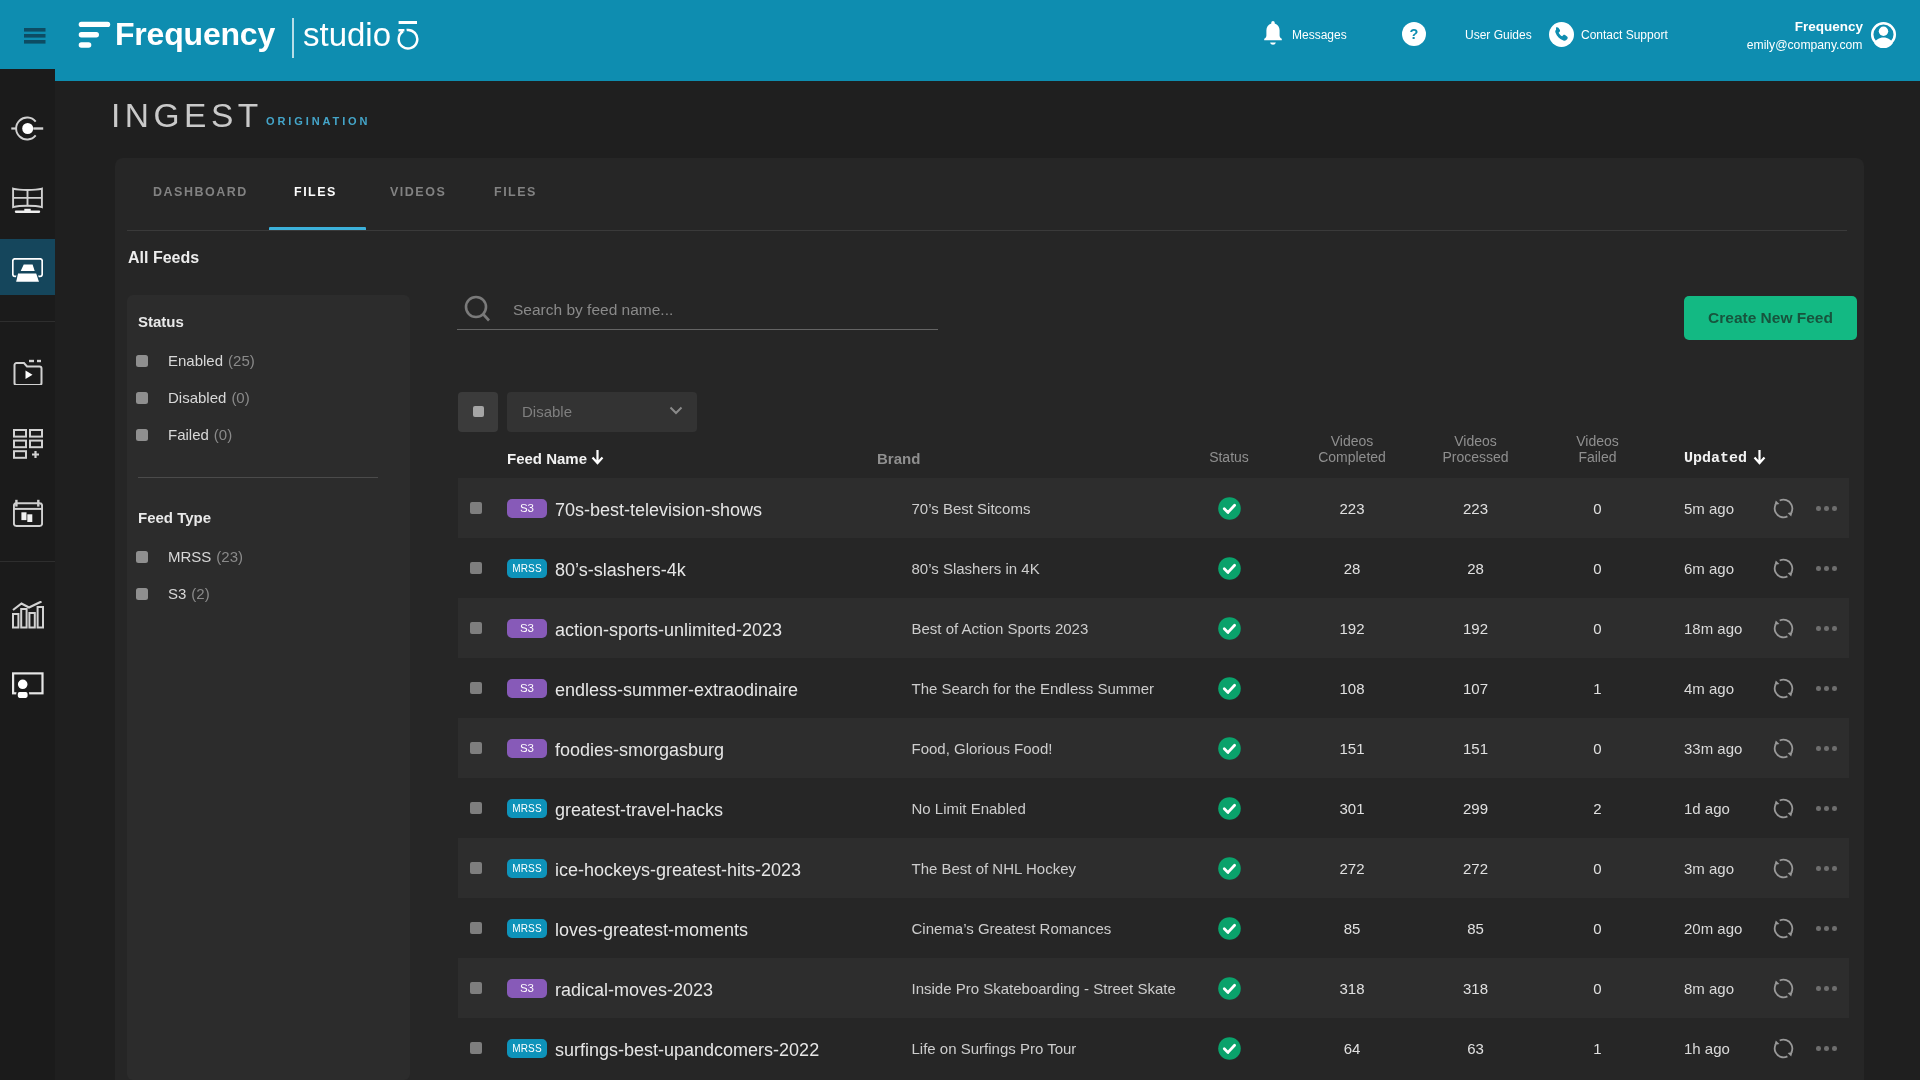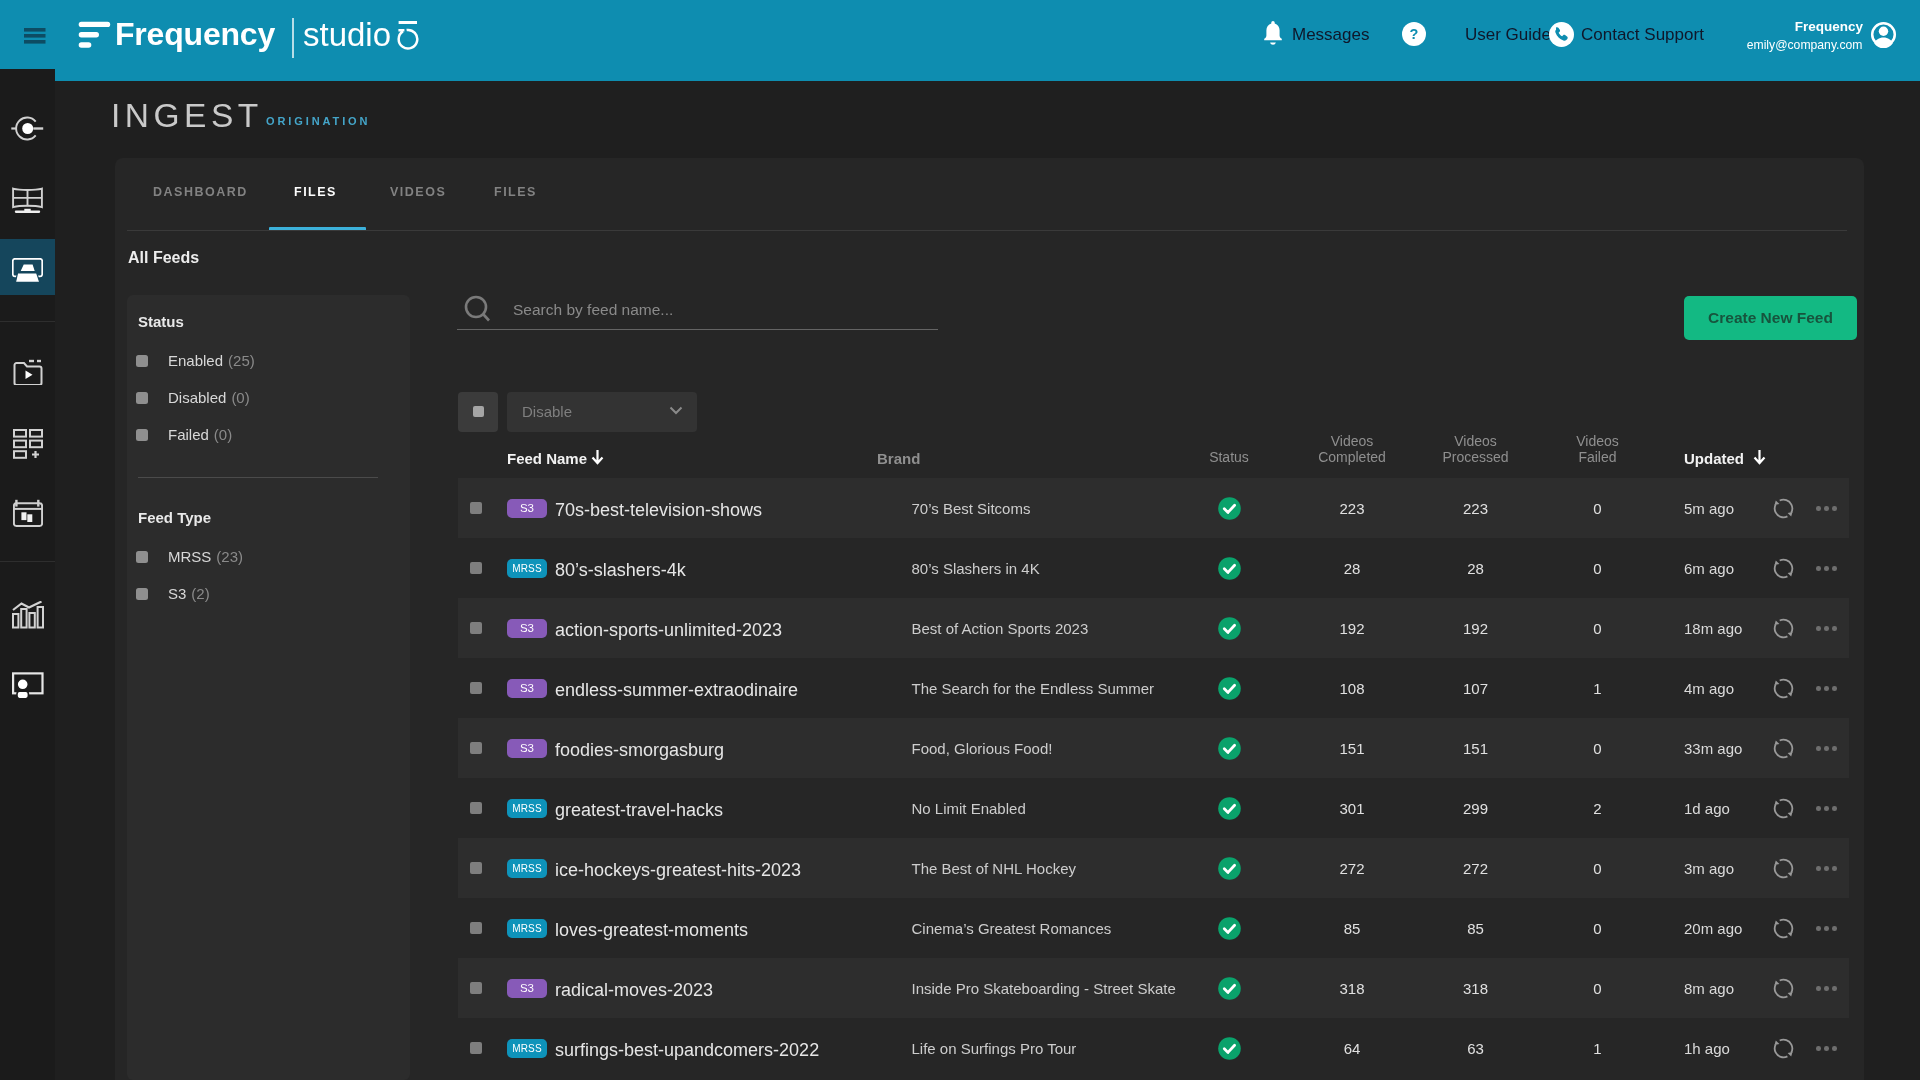--- a/index.html
+++ b/index.html
@@ -1,21 +1,21 @@
 <!DOCTYPE html>
 <html><head>
 <meta charset="utf-8">
 <style>
 * { margin:0; padding:0; box-sizing:border-box; }
 html,body { width:1920px; height:1080px; overflow:hidden; background:#1f1f1f; font-family:"Liberation Sans", sans-serif; }
 .abs { position:absolute; }
 
 
 #topbar { position:absolute; left:0; top:0; width:1920px; height:81px; background:#0e8db0; }
-.tb-item { position:absolute; top:0; height:69px; display:flex; align-items:center; color:#0f172a; font-size:17px; font-weight:400; }
+.tb-item { position:absolute; top:0; height:69px; display:flex; align-items:center; color:#ffffff; font-size:12px; font-weight:400; }
 
 
 #sidebar { position:absolute; left:0; top:69px; width:55px; height:1011px; background:#1b1b1b; }
 .sb-sep { position:absolute; left:0; width:55px; height:1px; background:#2e2e2e; }
 #sb-active { position:absolute; left:0; top:170px; width:55px; height:56px; background:#15465c; }
 
 
 #card { position:absolute; left:115px; top:158px; width:1749px; height:922px; background:#262626; border-radius:8px 8px 0 0; }
 .tab { position:absolute; top:27px; font-size:12.5px; font-weight:700; letter-spacing:1.5px; color:#828282; }
 #tab-underline { position:absolute; left:154px; top:69px; width:97px; height:4px; background:#3cb1da; border-radius:1px; }
@@ -202,21 +202,21 @@
 
 <div class="abs" style="left:507px;top:450px;color:#f2f2f2;font-size:15px;font-weight:700;">Feed Name</div>
 <svg class="abs" style="left:591px;top:449px" width="13" height="16" viewBox="0 0 13 16">
     <path d="M6.5 1 V13 M1.5 8.5 L6.5 14 L11.5 8.5" stroke="#fff" stroke-width="2.2" fill="none"></path>
   </svg>
 <div class="abs" style="left:877px;top:450px;color:#8f8f8f;font-size:15px;font-weight:700;">Brand</div>
 <div class="hdr" style="left:1189px;top:450px;width:80px;">Status</div>
 <div class="hdr" style="left:1312px;top:434px;width:80px;">Videos<br>Completed</div>
 <div class="hdr" style="left:1435.5px;top:434px;width:80px;">Videos<br>Processed</div>
 <div class="hdr" style="left:1557.5px;top:434px;width:80px;">Videos<br>Failed</div>
-<div class="abs" style="left:1684px;top:450px;color:#f2f2f2;font-size:15px;font-weight:700;">Updated</div>
+<div class="abs" style="left:1684px;top:450px;color:#f2f2f2;font-size:15px;font-weight:700;font-family:Liberation Mono, monospace;">Updated</div>
 <svg class="abs" style="left:1753px;top:449px" width="13" height="16" viewBox="0 0 13 16">
     <path d="M6.5 1 V13 M1.5 8.5 L6.5 14 L11.5 8.5" stroke="#fff" stroke-width="2.2" fill="none"></path>
   </svg>
 
 <div class="row lt" style="top:478px;">
   <div class="rcb"></div>
   <div class="badge s3">S3</div>
   <div class="fname">70s-best-television-shows</div>
   <div class="brand">70’s Best Sitcoms</div>
   <svg class="chk" width="23" height="23" viewBox="0 0 23 23">

